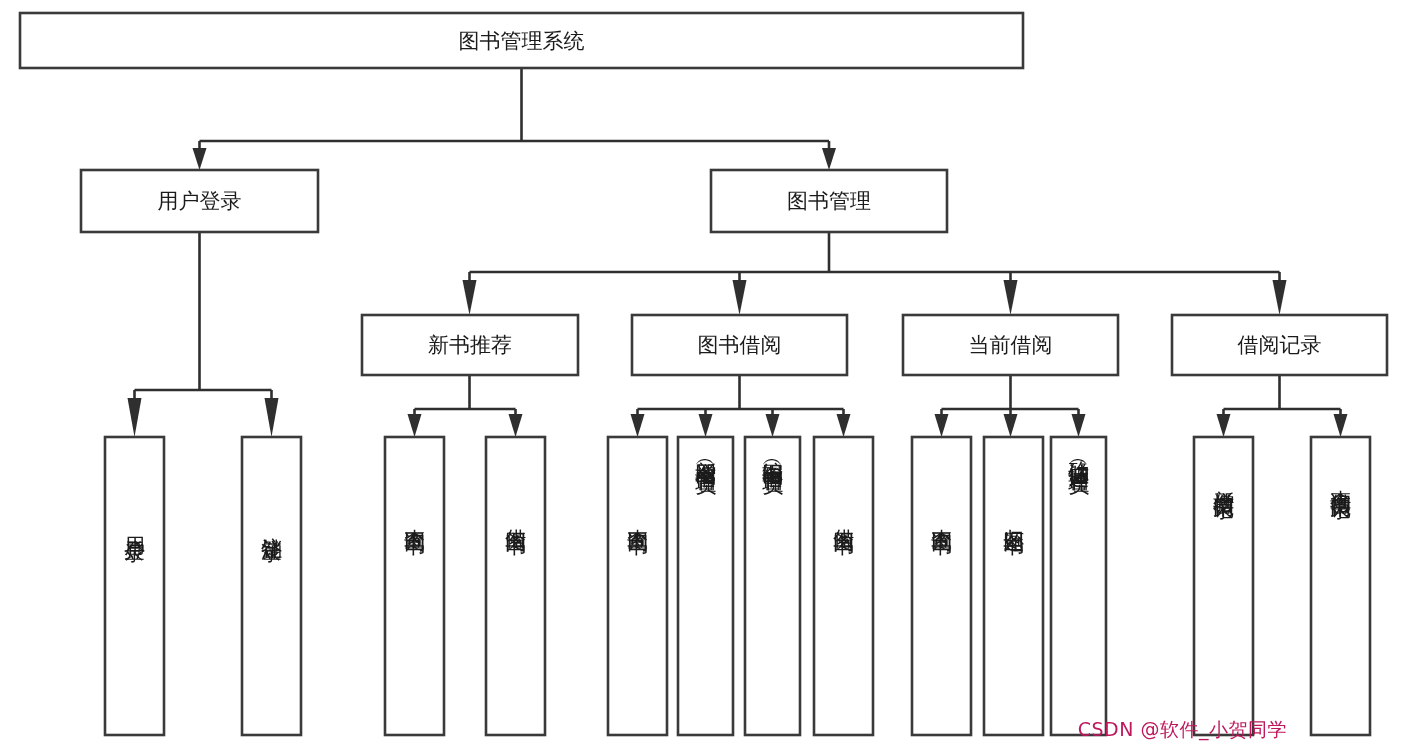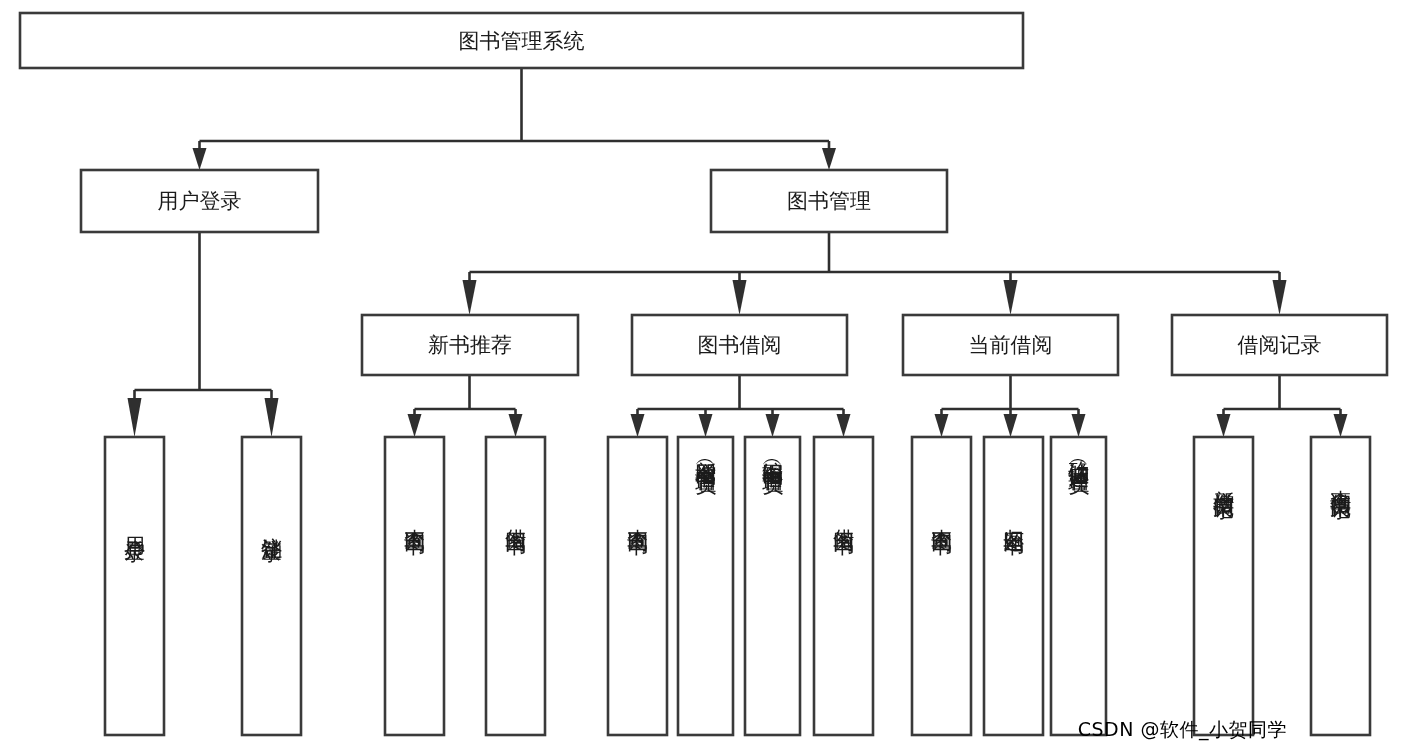--- a/index.html
+++ b/index.html
@@ -63,21 +63,21 @@
     text-align: center;
     pointer-events: none;
     transform: translateX(-50%);
   }
   .watermark {
     position: absolute;
     right: 8px;
     bottom: 4px;
     font-family: "DejaVu Sans", "Liberation Sans", sans-serif;
     font-size: 19px;
-    color: #000000;
+    color: #be185d;
     letter-spacing: 0.5px;
     user-select: none;
     white-space: nowrap;
   }
 </style>
 </head>
 <body>
 
 <div id="diagram-root">
 

